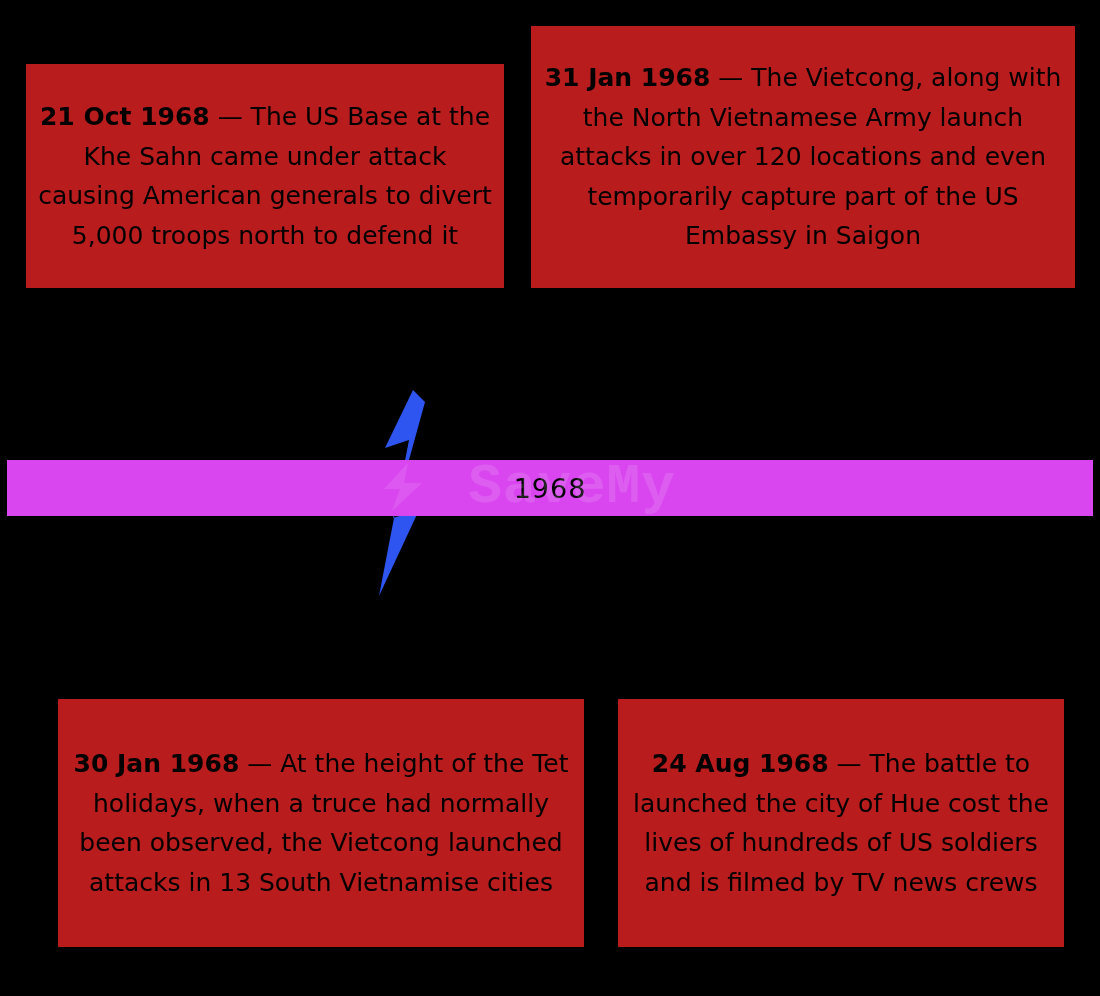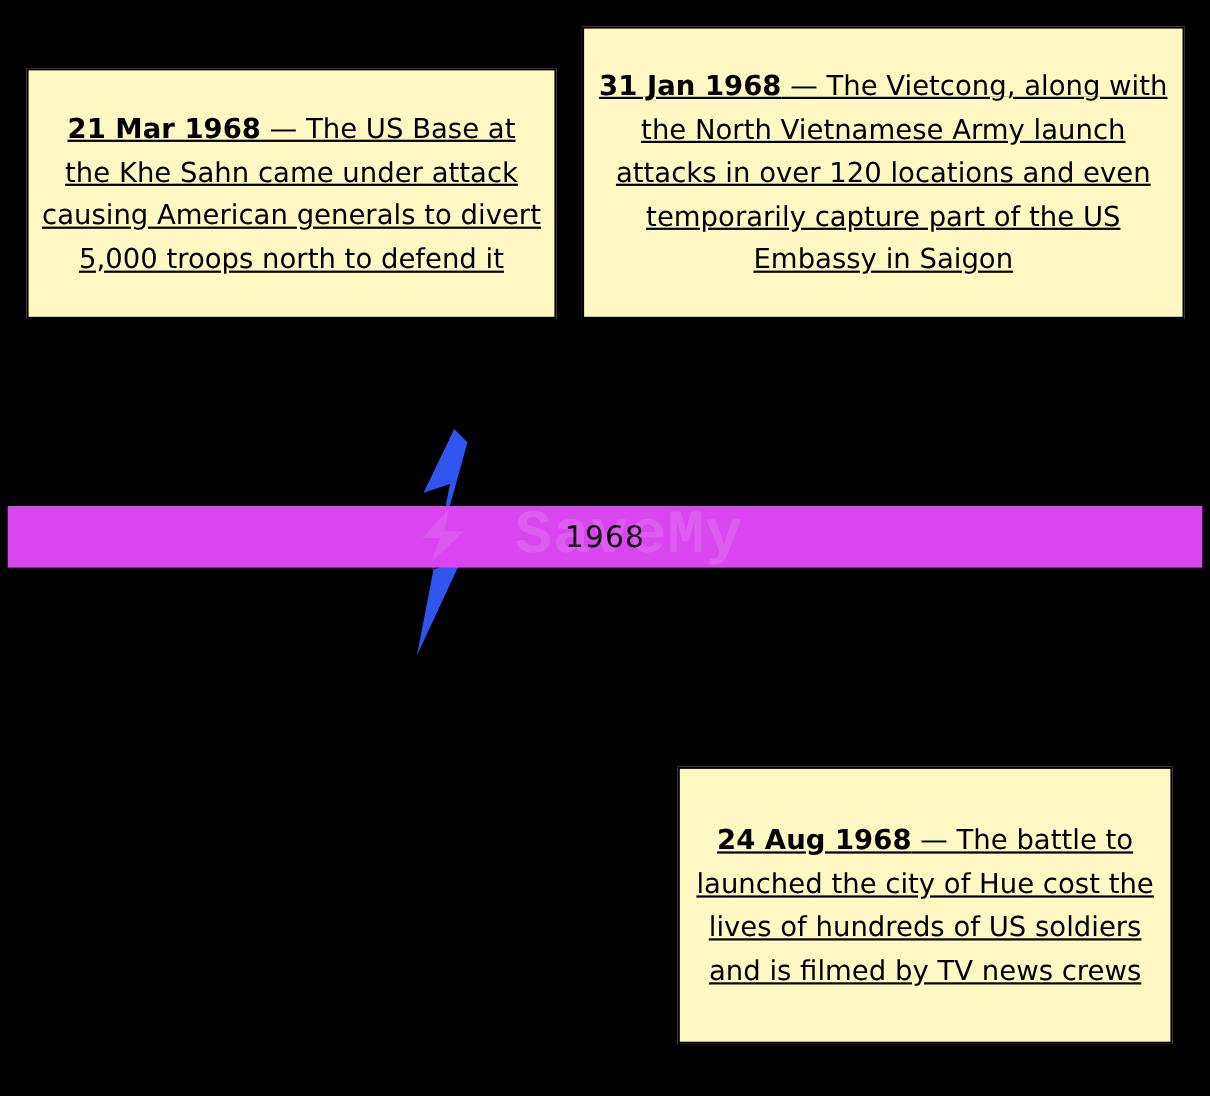--- a/index.html
+++ b/index.html
@@ -11,33 +11,32 @@
     position: relative;
     width: 1100px;
     height: 996px;
     background: #000000;
     overflow: hidden;
     font-family: "DejaVu Sans", sans-serif;
   }
 
   .card {
     position: absolute;
-    background: #fef9c3;
+    background: #b91c1c;
     border: 2px solid #000000;
     box-sizing: border-box;
     color: #000000;
     font-family: "DejaVu Sans", sans-serif;
     font-size: 25px;
     line-height: 1.58;
     text-align: center;
     padding: 10px 12px;
     display: flex;
     align-items: center;
     justify-content: center;
-    text-decoration: underline;
   }
   .card .txt {
     display: block;
     width: 100%;
     white-space: pre-line;
     word-wrap: break-word;
   }
   .card .date {
     font-weight: bold;
   }
@@ -103,21 +102,21 @@
     height: 206px;
     pointer-events: none;
   }
 </style>
 </head>
 <body>
 
 <div id="stage">
 
   <div class="card" id="card-khe-sahn">
-    <span class="txt"><span class="date">21 Mar 1968</span><span> — The US Base at the Khe Sahn came under attack causing American generals to divert 5,000 troops north to defend it</span></span>
+    <span class="txt"><span class="date">21 Oct 1968</span><span> — The US Base at the Khe Sahn came under attack causing American generals to divert 5,000 troops north to defend it</span></span>
   </div>
 
   <div class="card" id="card-vietcong-attacks">
     <span class="txt"><span class="date">31 Jan 1968</span><span> — The Vietcong, along with the North Vietnamese Army launch attacks in over 120 locations and even temporarily capture part of the US Embassy in Saigon</span></span>
   </div>
 
   <svg id="bolt-connector" viewBox="0 0 70 206" xmlns="http://www.w3.org/2000/svg">
     <polygon points="48,0 20,58 44,50 14,206 54,120 28,128 60,12" fill="#2f55f0"></polygon>
   </svg>
 
@@ -125,18 +124,21 @@
     <span id="timeline-year">1968</span>
   </div>
 
   <div id="watermark">
     <svg class="wm-mark" viewBox="0 0 52 48" xmlns="http://www.w3.org/2000/svg">
       <polygon points="30,0 6,26 22,26 14,48 44,20 26,20" fill="rgba(255,255,255,0.10)"></polygon>
     </svg>
     <span class="wm-text">SaveMy</span>
   </div>
 
+  <div class="card" id="card-tet-truce">
+    <span class="txt"><span class="date">30 Jan 1968</span><span> — At the height of the Tet holidays, when a truce had normally been observed, the Vietcong launched attacks in 13 South Vietnamise cities</span></span>
+  </div>
 
   <div class="card" id="card-hue-battle">
     <span class="txt"><span class="date">24 Aug 1968</span><span> — The battle to launched the city of Hue cost the lives of hundreds of US soldiers and is filmed by TV news crews</span></span>
   </div>
 
 </div>
 
 </body></html>

